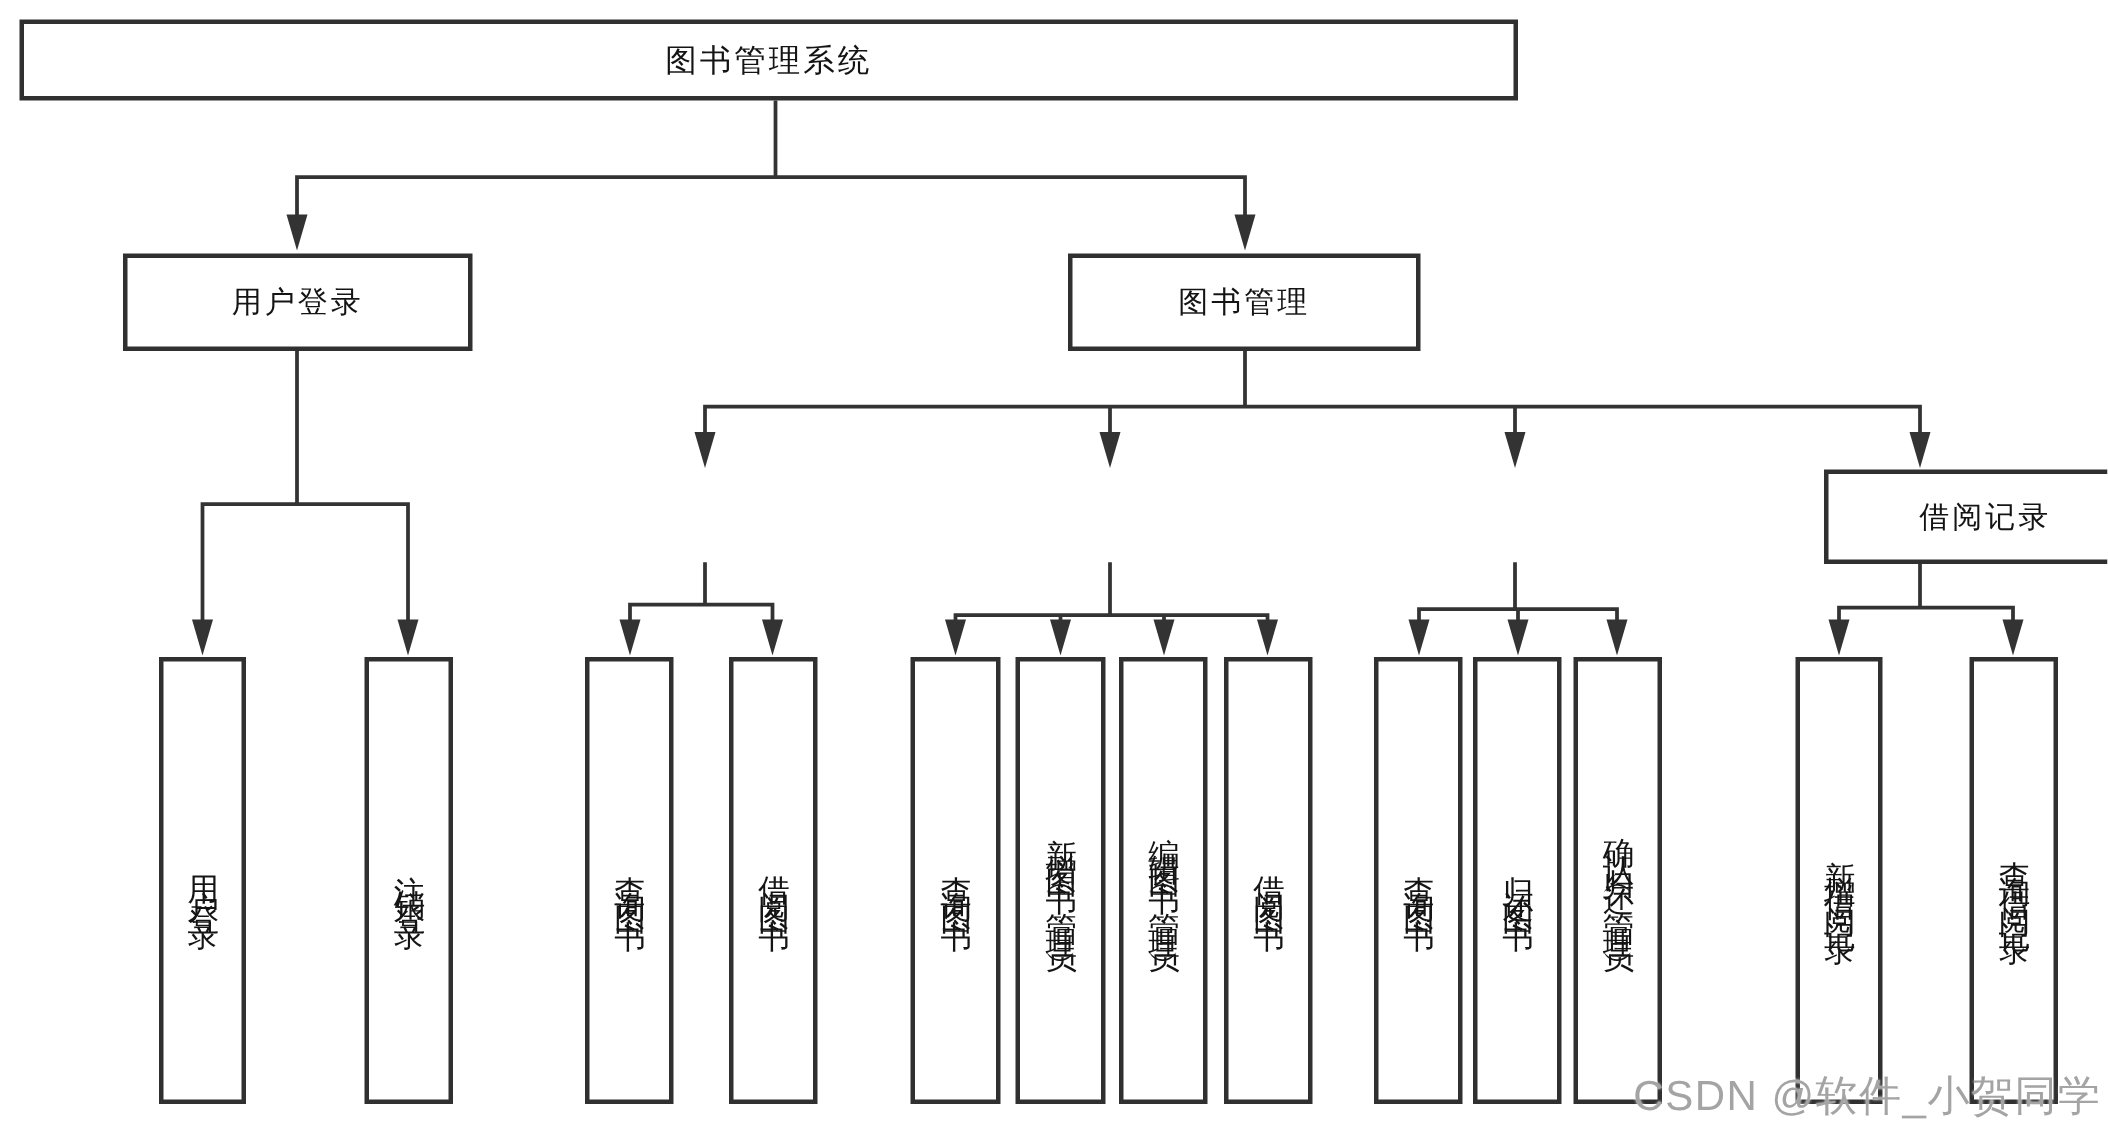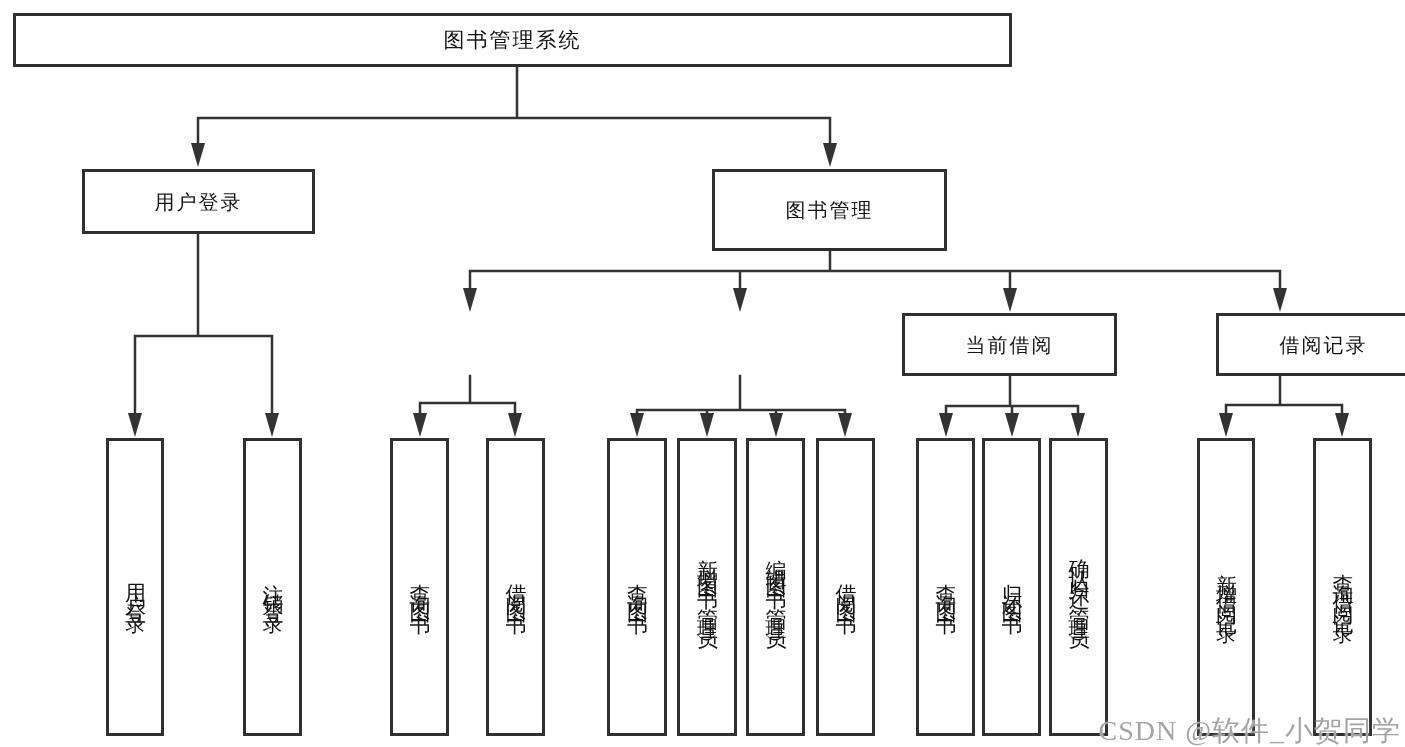--- a/index.html
+++ b/index.html
@@ -1,20 +1,20 @@
 <!DOCTYPE html>
 <html><head>
 <meta charset="utf-8">
 <style>
   html,body{margin:0;padding:0;background:#ffffff;}
   #stage{
     position:relative;
     width:1405px;height:747px;
     background:#ffffff;
-    font-family:Liberation Serif, serif;
+    font-family:Liberation Sans, sans-serif;
     overflow:hidden;
   }
   #wires{position:absolute;left:0;top:0;z-index:1;}
   .node{
     position:absolute;z-index:2;
     box-sizing:border-box;
     border:3px solid #303030;
     background:#ffffff;
     display:flex;align-items:center;justify-content:center;
     color:#141414;
@@ -27,21 +27,21 @@
     writing-mode:vertical-rl;
     text-orientation:mixed;
     font-size:21px;
     letter-spacing:10px;
   }
   .mid{top:313px;height:63px;width:215px;}
   
   #b-root {left:13px;  top:13px;  width:999px; height:54px;}
   
   #b-login{left:82px;  top:169px; width:233px; height:65px;}
-  #b-mgmt {left:712px; top:169px; width:235px; height:82px;}
+  #b-mgmt {left:712px; top:169px; width:235px; height:65px;}
   
   #m1{left:363px;} #m2{left:632px;} #m3{left:902px;} #m4{left:1216px;}
   
   #lf1{left:106px;width:58px;} #lf2{left:243px;}
   #lf3{left:390px;}  #lf4{left:486px;}
   #lf5{left:607px;width:60px;} #lf6{left:677px;width:60px;}
   #lf7{left:746px;}  #lf8{left:816px;}
   #lf9{left:916px;}  #lf10{left:982px;} #lf11{left:1049px;}
   #lf12{left:1197px;width:58px;} #lf13{left:1313px;}
   #watermark{
@@ -102,23 +102,20 @@
     <span>图书管理系统</span>
   </div>
 
   <div class="node h" id="b-login">
     <span>用户登录</span>
   </div>
   <div class="node h" id="b-mgmt">
     <span>图书管理</span>
   </div>
 
-  <div class="node h mid" id="m3">
-    <span>当前借阅</span>
-  </div>
   <div class="node h mid" id="m4">
     <span>借阅记录</span>
   </div>
 
   <div class="node leaf" id="lf1">
     <span>用户登录</span>
   </div>
   <div class="node leaf" id="lf2">
     <span>注销登录</span>
   </div>

